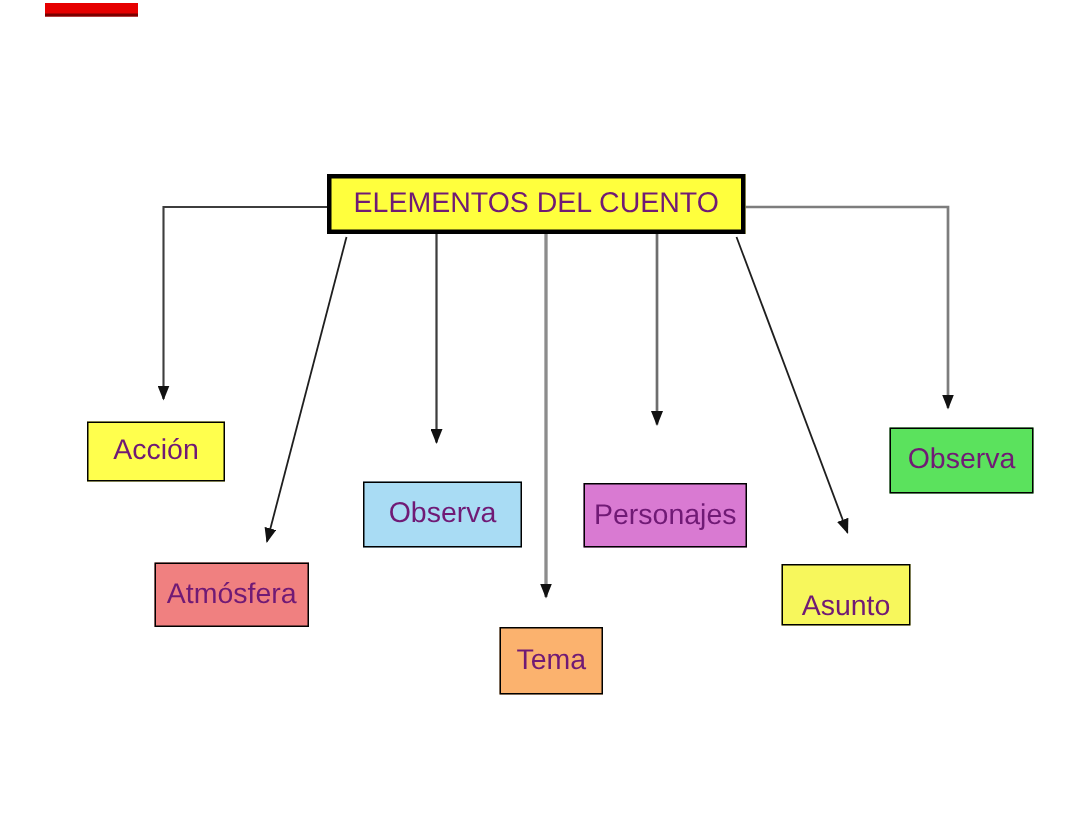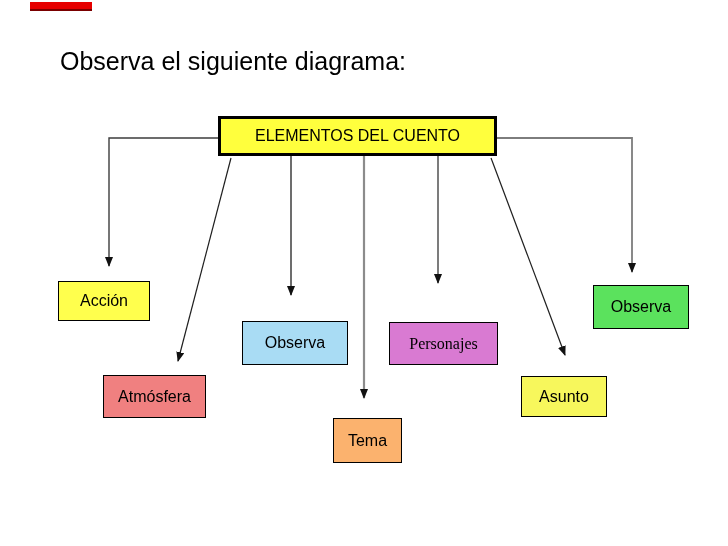--- a/index.html
+++ b/index.html
@@ -41,34 +41,33 @@
     width: 728px;
     height: 546px;
   }
   .node {
     position: absolute;
     box-sizing: border-box;
     display: flex;
     align-items: center;
     justify-content: center;
     border: 1.5px solid #000000;
-    font-size: 16px;
-    color: #000000;
+    font-size: 19px;
+    color: #701a75;
     white-space: nowrap;
   }
   .node.root {
     border-width: 3px;
   }
 </style>
 </head>
 <body>
 
 <div class="slide" style="background: rgb(255, 255, 255);">
   <div class="red-marker" style="background: rgb(230, 0, 0);"></div>
-  <div class="slide-title">Observa el siguiente diagrama:</div>
   <svg id="connector-layer" viewBox="0 0 728 546" xmlns="http://www.w3.org/2000/svg">
       <defs>
         <marker id="arrowhead" markerUnits="userSpaceOnUse" markerWidth="10" markerHeight="8" refX="9" refY="4" orient="auto">
           <path d="M0,0 L10,4 L0,8 Z" fill="#111111"></path>
         </marker>
       </defs>
       <polyline points="218,138 109,138 109,266" fill="none" stroke="#3d3d3d" stroke-width="1.4" marker-end="url(#arrowhead)"></polyline>
       <polyline points="231,158 178,361" fill="none" stroke="#1f1f1f" stroke-width="1.2" marker-end="url(#arrowhead)"></polyline>
       <polyline points="291,156 291,295" fill="none" stroke="#3d3d3d" stroke-width="1.5" marker-end="url(#arrowhead)"></polyline>
       <polyline points="364,156 364,398" fill="none" stroke="#8c8c8c" stroke-width="2.2" marker-end="url(#arrowhead)"></polyline>
@@ -85,23 +84,23 @@
       </div>
       <div class="node" style="left: 103px; top: 375px; width: 103px; height: 43px; background: rgb(240, 128, 128); align-items: center;">
         <span>Atmósfera</span>
       </div>
       <div class="node" style="left: 242px; top: 321px; width: 106px; height: 44px; background: rgb(169, 220, 244);">
         <span>Observa</span>
       </div>
       <div class="node" style="left: 333px; top: 418px; width: 69px; height: 45px; background: rgb(251, 178, 110);">
         <span>Tema</span>
       </div>
-      <div class="node" style="left: 389px; top: 322px; width: 109px; height: 43px; background: rgb(217, 122, 210); font-family: Liberation Serif, serif;">
+      <div class="node" style="left: 389px; top: 322px; width: 109px; height: 43px; background: rgb(217, 122, 210);">
         <span>Personajes</span>
       </div>
-      <div class="node" style="left: 521px; top: 376px; width: 86px; height: 41px; background: rgb(247, 247, 92);">
+      <div class="node" style="left: 521px; top: 376px; width: 86px; height: 41px; background: rgb(247, 247, 92); align-items: flex-end;">
         <span>Asunto</span>
       </div>
       <div class="node" style="left: 593px; top: 285px; width: 96px; height: 44px; background: rgb(91, 226, 93);">
         <span>Observa</span>
       </div>
     </div>
 </div>
 
 </body></html>

